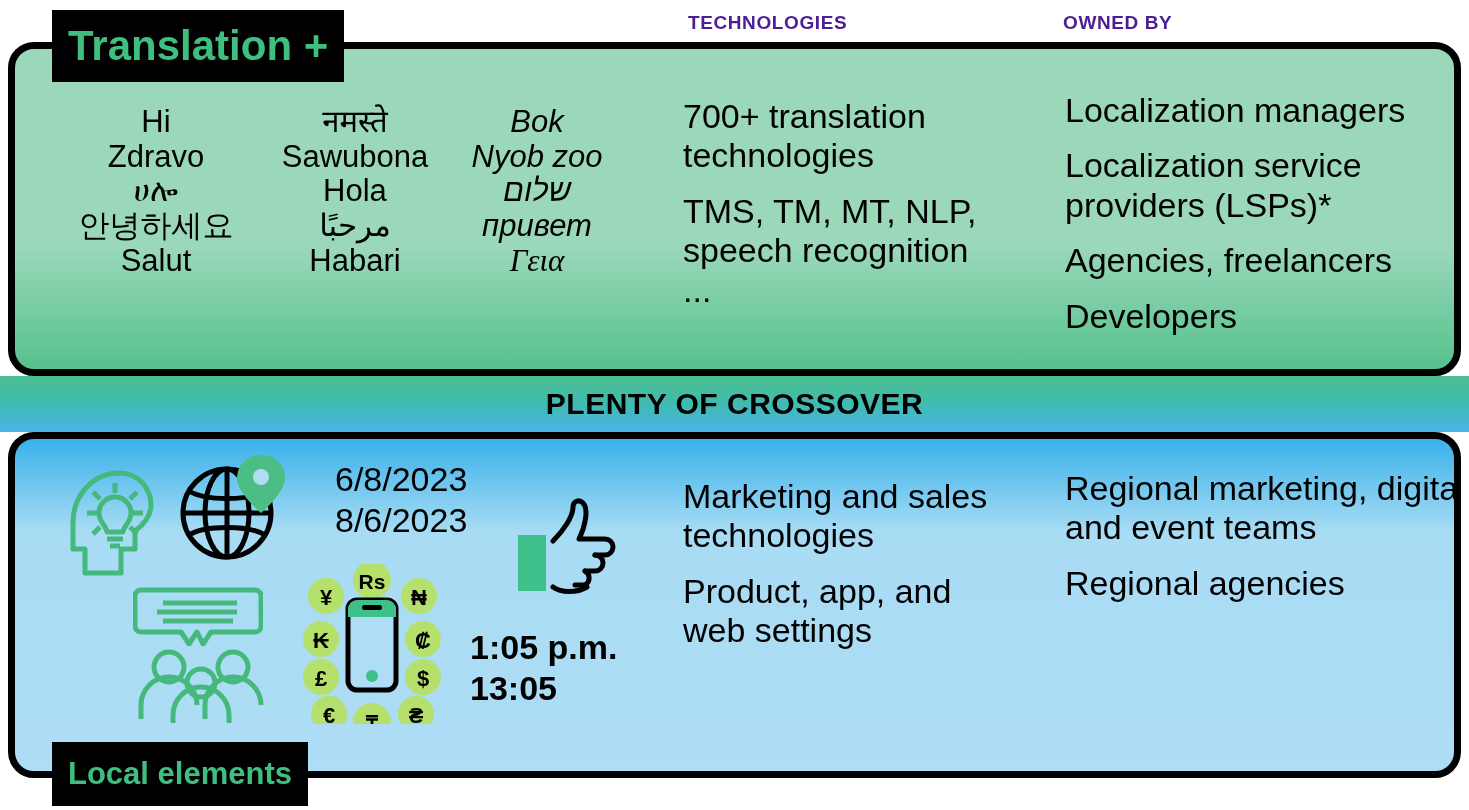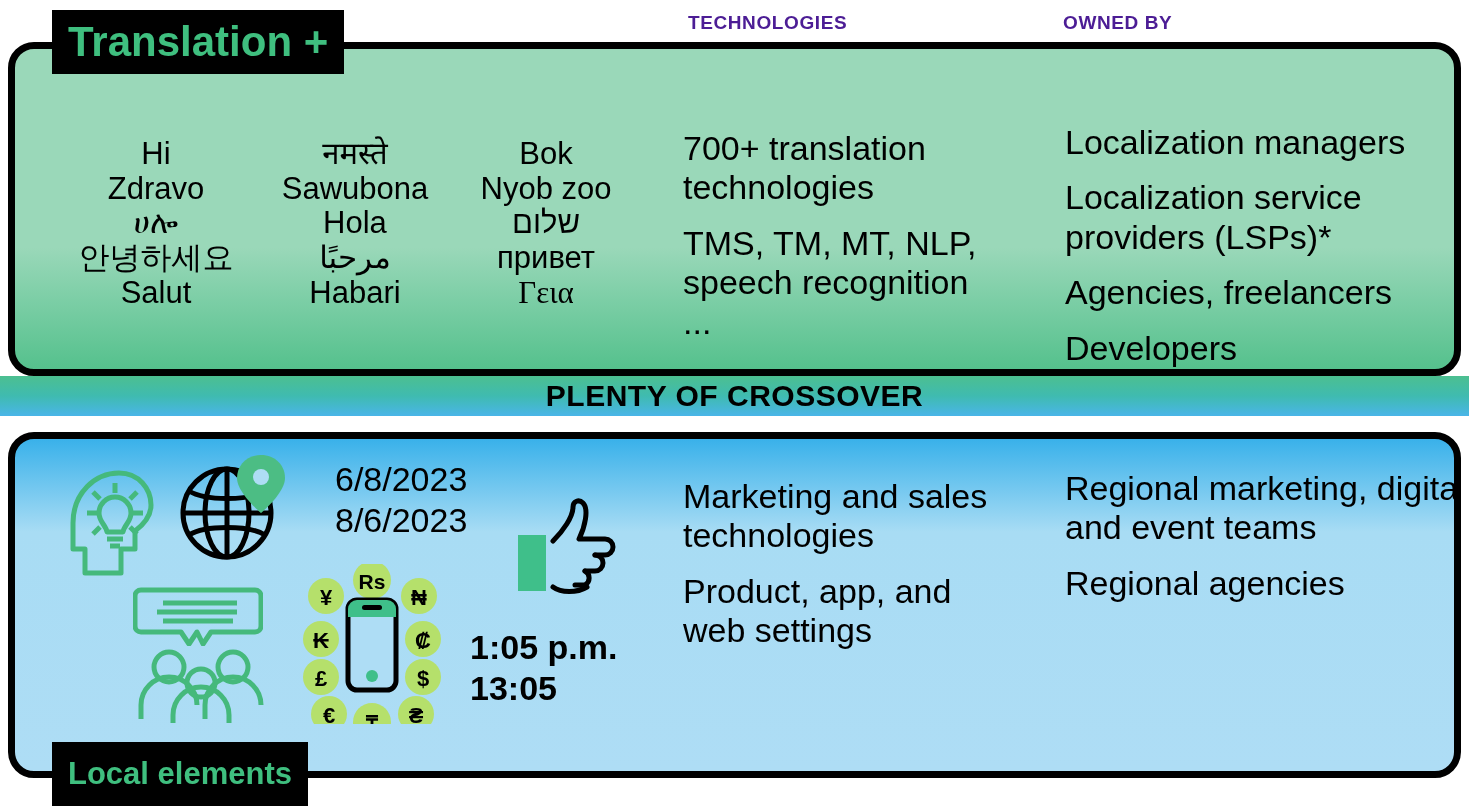--- a/index.html
+++ b/index.html
@@ -41,35 +41,34 @@
     left: 8px;
     top: 42px;
     width: 1453px;
     height: 334px;
     background: linear-gradient(to bottom, #9ad8b9 0%, #9ad8b9 62%, #55c18d 100%);
   }
   #translation-panel .inner {
     position: relative;
     width: 100%;
     height: 100%;
-    margin-top: 32px;
   }
 
   
   .greet-col {
     position: absolute;
     top: 56px;
     text-align: center;
     font-size: 31px;
     line-height: 1.12;
     color: #000;
   }
   #greet-col-0 { left: 30px;  width: 222px; }
   #greet-col-1 { left: 240px; width: 200px; }
-  #greet-col-2 { left: 441px; width: 180px; }
+  #greet-col-2 { left: 432px; width: 180px; font-style: italic; }
   .greet-line { white-space: nowrap; }
   .greet-line.serif { font-family: "Liberation Serif", serif; }
 
   
   .tx-block {
     position: absolute;
     font-size: 34px;
     line-height: 1.16;
     color: #000;
   }
@@ -77,21 +76,21 @@
   #owner-block-top  { left: 1050px; top: 42px;  width: 420px; }
   .tx-item { margin-bottom: 16px; }
   .tx-item:last-child { margin-bottom: 0; }
 
   
   #crossover-band {
     position: absolute;
     left: 0;
     top: 376px;
     width: 1469px;
-    height: 40px;
+    height: 56px;
     background: linear-gradient(to bottom, #4cbf90 0%, #3fbbb0 50%, #4ab5e8 100%);
     display: flex;
     align-items: center;
     justify-content: center;
   }
   #crossover-label {
     font-size: 30px;
     font-weight: bold;
     letter-spacing: 0.5px;
     color: #000;
@@ -149,21 +148,21 @@
     background: #000000;
     color: #3fbf7f;
     font-weight: bold;
     white-space: nowrap;
     display: flex;
     align-items: center;
   }
   #translation-title {
     left: 52px;
     top: 10px;
-    height: 64px;
+    height: 72px;
     padding: 0 16px;
     font-size: 42px;
   }
   #local-title {
     left: 52px;
     top: 742px;
     height: 64px;
     padding: 0 16px;
     font-size: 31px;
   }

